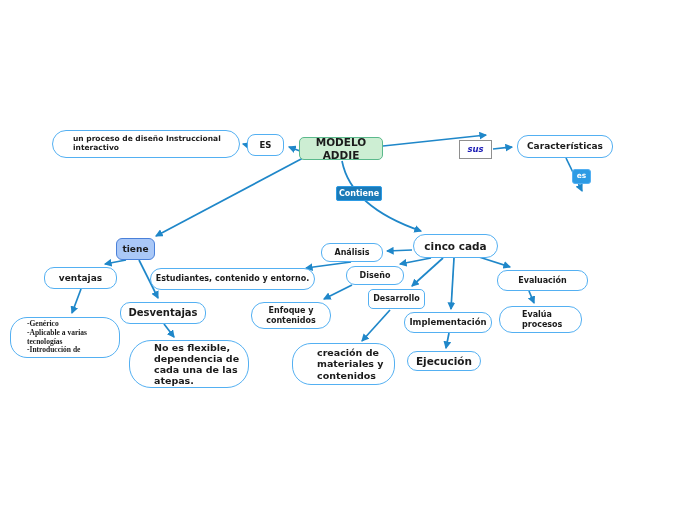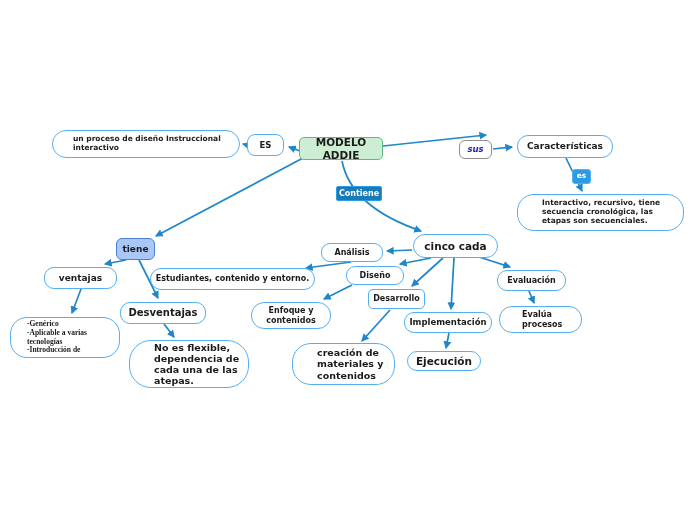--- a/index.html
+++ b/index.html
@@ -16,35 +16,35 @@
     color:var(--text);font-weight:bold;
     display:flex;align-items:center;justify-content:center;
     text-align:center;line-height:1.18;
   }
   .node.left{justify-content:flex-start;text-align:left;}
   .preline{white-space:pre-line;font-family:Liberation Serif, serif;}
 
   .n-definicion{left:52px;top:130px;width:188px;height:28px;border-radius:14px;font-size:7.5px;padding-left:20px;padding-right:6px;}
   .n-es{left:247px;top:134px;width:37px;height:22px;border-radius:8px;font-size:8.5px;}
   .n-modelo{left:299px;top:137px;width:84px;height:23px;border-radius:5px;font-size:10.5px;background:var(--title-fill);border-color:var(--title-border);}
-  .n-sus{left:459px;top:140px;width:33px;height:19px;border-radius:6px;font-size:8.5px;font-style:italic;color:var(--sus-text);border-color:var(--sus-border);}
+  .n-sus{left:459px;top:140px;width:33px;height:19px;border-radius:0;font-size:8.5px;font-style:italic;color:var(--sus-text);border-color:var(--sus-border);}
   .n-caracteristicas{left:517px;top:135px;width:96px;height:23px;border-radius:11px;font-size:9px;}
   .n-es-small{left:572px;top:169px;width:19px;height:15px;border-radius:3px;font-size:7.5px;background:var(--es-fill);border-color:var(--node-border);color:var(--badge-text);}
   .n-caract-detalle{left:517px;top:194px;width:167px;height:37px;border-radius:17px;font-size:7.5px;padding-left:24px;padding-right:8px;}
   .n-contiene{left:336px;top:186px;width:46px;height:15px;border-radius:2px;font-size:8px;background:var(--contiene-fill);border-color:var(--es-fill);color:var(--badge-text);}
   .n-tiene{left:116px;top:238px;width:39px;height:22px;border-radius:6px;font-size:9px;background:var(--tiene-fill);border-color:var(--tiene-border);}
   .n-ventajas{left:44px;top:267px;width:73px;height:22px;border-radius:10px;font-size:9px;}
   .n-estudiantes{left:150px;top:268px;width:165px;height:22px;border-radius:11px;font-size:8px;}
   .n-analisis{left:321px;top:243px;width:62px;height:19px;border-radius:9px;font-size:8px;}
   .n-cincofases{left:413px;top:234px;width:85px;height:24px;border-radius:12px;font-size:10.5px;}
   .n-diseno{left:346px;top:266px;width:58px;height:19px;border-radius:9px;font-size:8px;}
   .n-desventajas{left:120px;top:302px;width:86px;height:22px;border-radius:10px;font-size:10px;}
   .n-enfoque{left:251px;top:302px;width:80px;height:27px;border-radius:13px;font-size:8px;padding:0 12px;}
   .n-desarrollo{left:368px;top:289px;width:57px;height:20px;border-radius:5px;font-size:8px;}
-  .n-evaluacion{left:497px;top:270px;width:69px;height:21px;border-radius:10px;font-size:8px;}
+  .n-evaluacion{left:497px;top:270px;width:91px;height:21px;border-radius:10px;font-size:8px;}
   .n-implementacion{left:404px;top:312px;width:88px;height:21px;border-radius:10px;font-size:8.5px;}
   .n-evalua{left:499px;top:306px;width:83px;height:27px;border-radius:13px;font-size:8px;padding-left:22px;}
   .n-ventajas-detalle{left:10px;top:317px;width:110px;height:41px;border-radius:17px;font-size:7.5px;padding-left:16px;padding-right:4px;}
   .n-noflexible{left:129px;top:340px;width:120px;height:48px;border-radius:22px;font-size:9.5px;padding-left:24px;padding-right:6px;}
   .n-creacion{left:292px;top:343px;width:103px;height:42px;border-radius:19px;font-size:9.5px;padding-left:24px;padding-right:4px;}
   .n-ejecucion{left:407px;top:351px;width:74px;height:20px;border-radius:11px;font-size:10.5px;}
 </style>
 </head>
 <body>
 
@@ -78,21 +78,20 @@
     <path class="edge" d="M 449 333 L 446 348" marker-end="url(#arw)"></path>
     <path class="edge" d="M 529 291 L 534 303" marker-end="url(#arw)"></path>
   </svg>
 
   <div class="node left n-definicion">un proceso de diseño Instruccional interactivo</div>
   <div class="node n-es">ES</div>
   <div class="node n-modelo">MODELO ADDIE</div>
   <div class="node n-sus">sus</div>
   <div class="node n-caracteristicas">Características</div>
   <div class="node n-es-small">es</div>
-  <div class="node left n-caract-detalle">Interactivo, recursivo, tiene secuencia cronológica, las etapas son secuenciales.</div>
   <div class="node n-contiene">Contiene</div>
   <div class="node n-tiene">tiene</div>
   <div class="node n-ventajas">ventajas</div>
   <div class="node n-estudiantes">Estudiantes, contenido y entorno.</div>
   <div class="node n-analisis">Análisis</div>
   <div class="node n-cincofases">cinco cada</div>
   <div class="node n-diseno">Diseño</div>
   <div class="node n-desventajas">Desventajas</div>
   <div class="node n-enfoque">Enfoque y contenidos</div>
   <div class="node n-desarrollo">Desarrollo</div>

